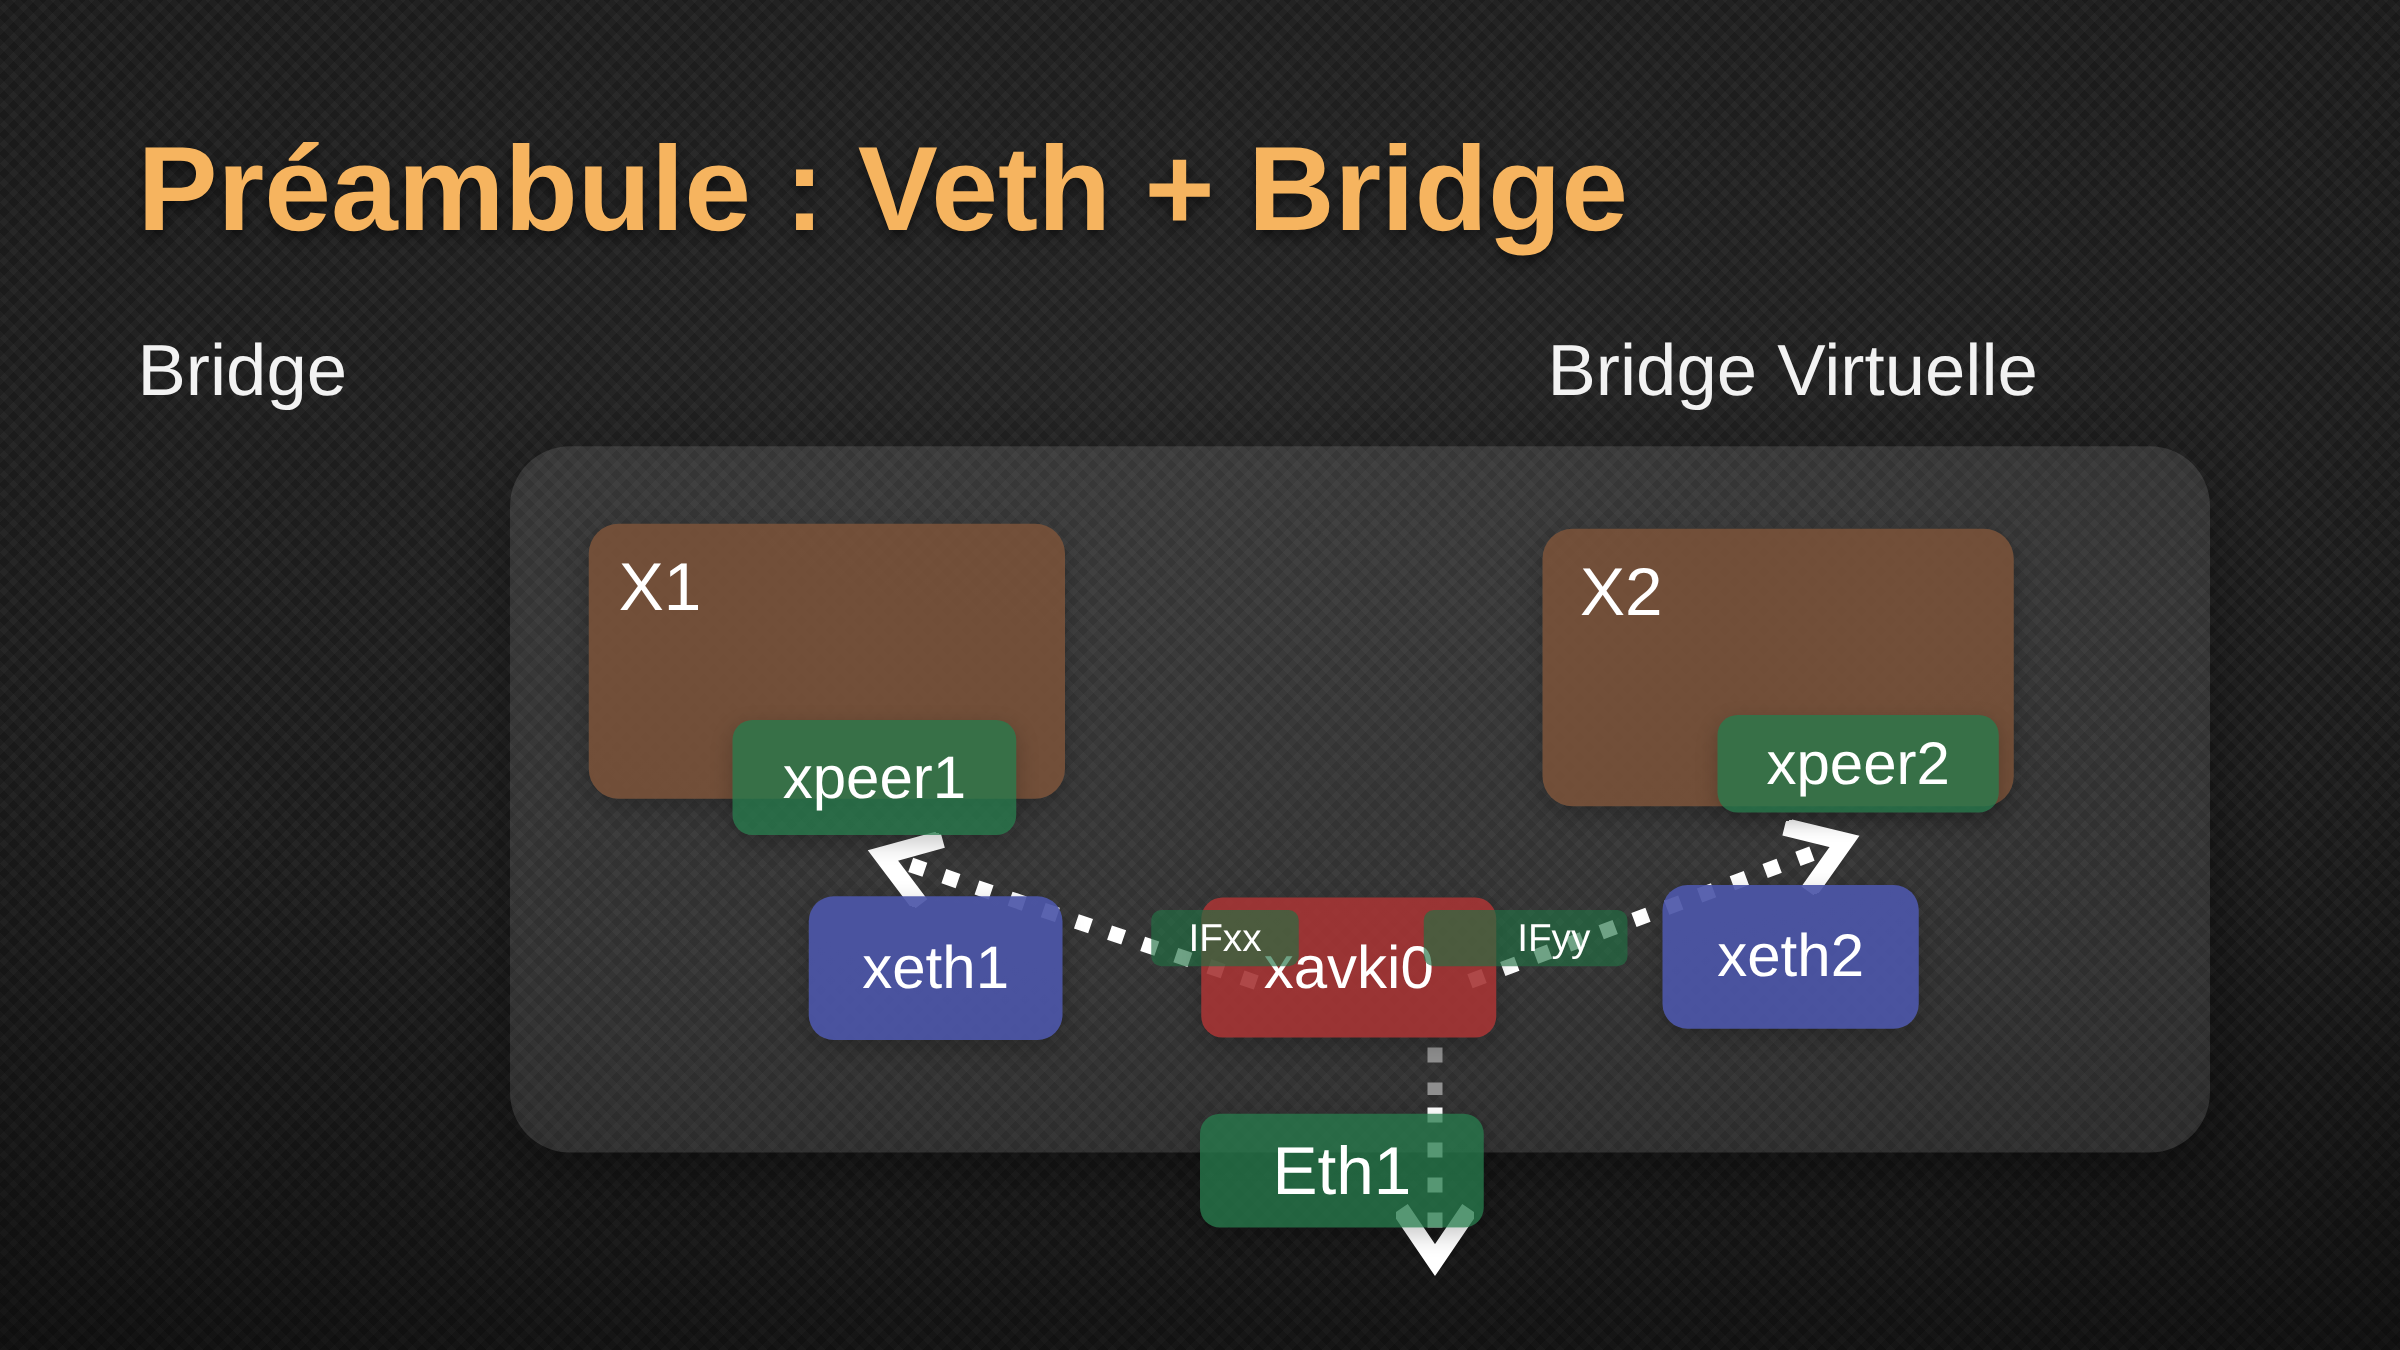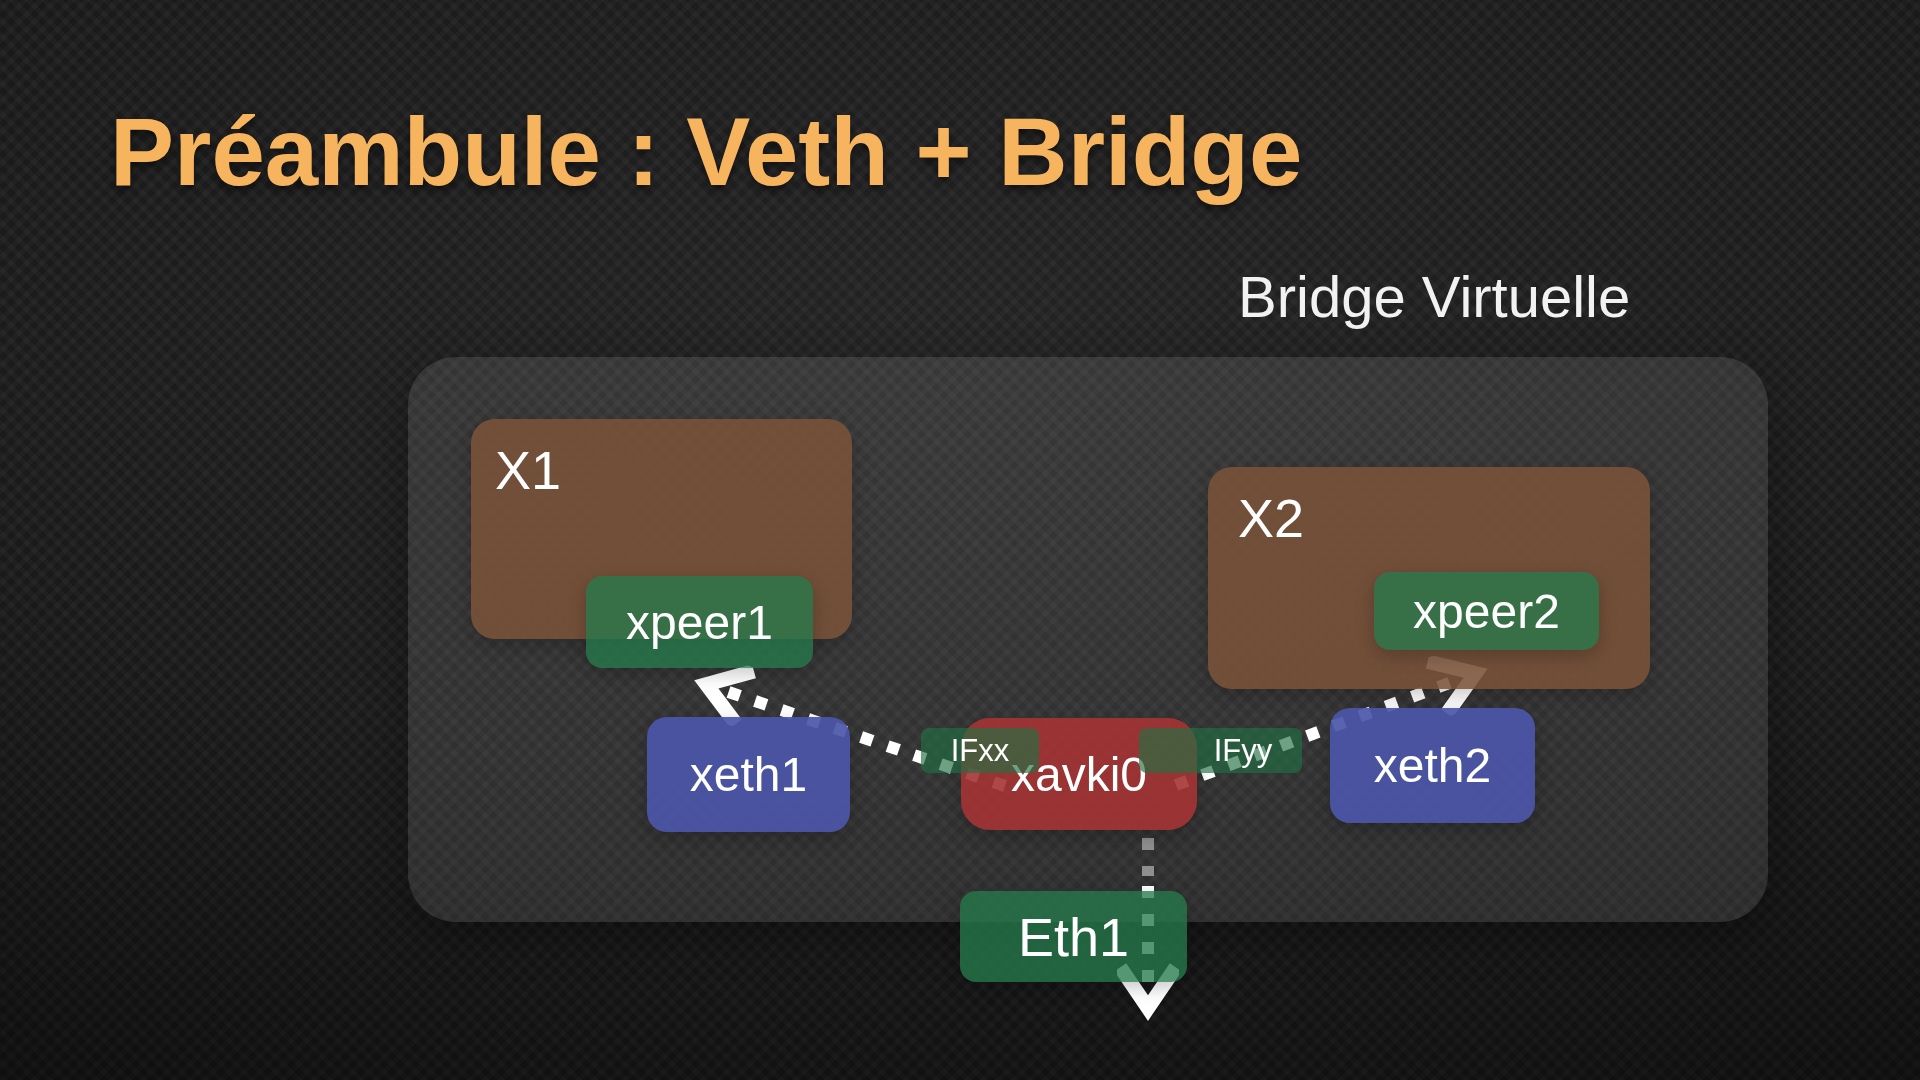--- a/index.html
+++ b/index.html
@@ -78,21 +78,21 @@
     border-radius: 24px;
     align-items: flex-start;
     justify-content: flex-start;
     padding: 20px 0 0 30px;
     box-sizing: border-box;
     font-size: 54px;
     font-weight: 300;
     z-index: 3;
   }
   #box-x1 { left: 471px;  top: 419px; width: 381px; height: 220px; padding-left: 24px; }
-  #box-x2 { left: 1208px; top: 423px; width: 442px; height: 222px; margin-top: 44px; }
+  #box-x2 { left: 1234px; top: 423px; width: 377px; height: 222px; }
 
   .veth-box {
     background: rgba(38, 122, 75, 0.78);
     border-radius: 16px;
     font-size: 48px;
     font-weight: 300;
     z-index: 4;
   }
   #box-xpeer1 { left: 586px;  top: 576px; width: 227px; height: 92px; }
   #box-xpeer2 { left: 1374px; top: 572px; width: 225px; height: 78px; }
@@ -103,21 +103,21 @@
     font-size: 48px;
     font-weight: 300;
     z-index: 4;
   }
   #box-xeth1 { left: 647px;  top: 717px; width: 203px; height: 115px; }
   #box-xeth2 { left: 1330px; top: 708px; width: 205px; height: 115px; }
 
   #box-xavki0 {
     left: 961px; top: 718px; width: 236px; height: 112px;
     background: rgba(165, 52, 52, 0.90);
-    border-radius: 29px;
+    border-radius: 17px;
     font-size: 48px;
     font-weight: 300;
     z-index: 4;
   }
 
   .if-box {
     background: rgba(34, 112, 68, 0.65);
     border-radius: 8px;
     font-size: 31px;
     font-weight: 400;
@@ -137,20 +137,21 @@
     margin-top: 12px;
   }
 </style>
 </head>
 <body>
 
 <div id="stage">
 
   <div class="title">Préambule : Veth + Bridge</div>
 
+  <div class="section-label left">Bridge</div>
   <div class="section-label right">Bridge Virtuelle</div>
 
   <div class="panel"></div>
 
   <svg id="arrow-layer" viewBox="0 0 1920 1080" xmlns="http://www.w3.org/2000/svg">
     <defs>
       <marker id="chev" markerWidth="5.2" markerHeight="5.2" viewBox="0 0 10 10" refX="6.5" refY="5" orient="auto" markerUnits="strokeWidth">
         <path d="M2.2 1.2 L7.8 5 L2.2 8.8" fill="none" stroke="#ffffff" stroke-width="2.3" stroke-linecap="square" stroke-linejoin="miter"></path>
       </marker>
     </defs>

